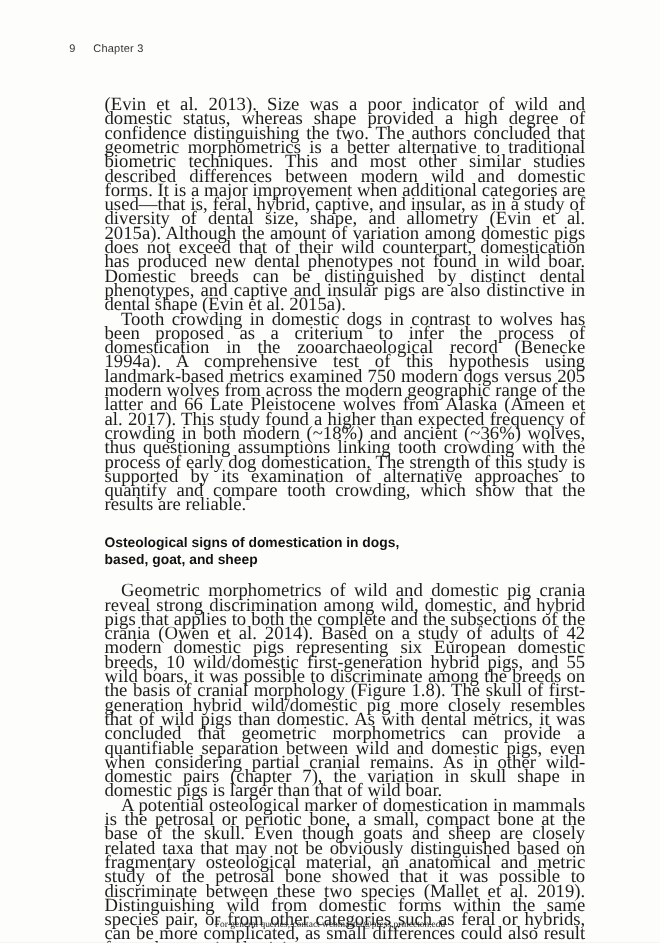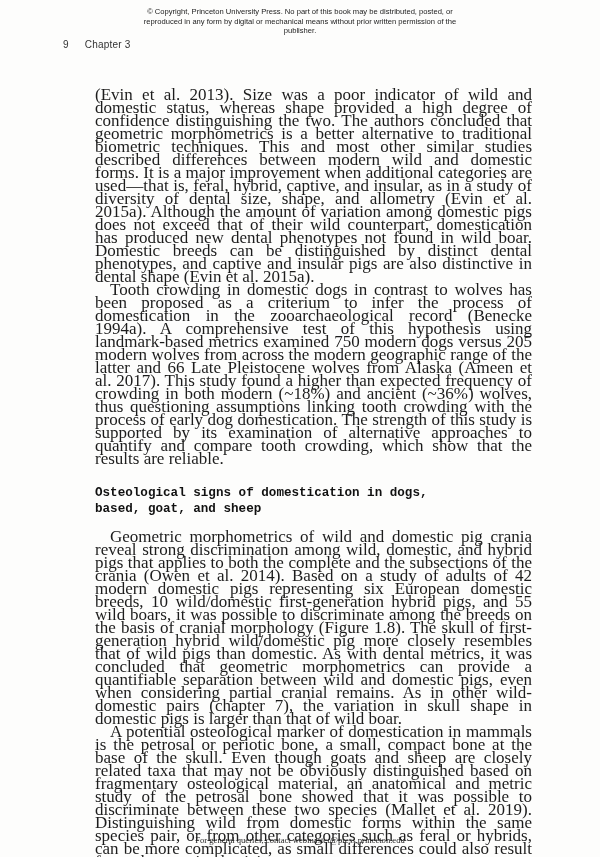--- a/index.html
+++ b/index.html
@@ -56,38 +56,37 @@
   .para.indent { text-indent: 15px; }
   .section-heading {
     margin: 21px 0 13px 0;
     font-family: "Liberation Sans", sans-serif;
     font-weight: bold;
     font-size: 12.6px;
     line-height: 15.5px;
     color: #111;
     text-align: left;
   }
-  .section-heading span { display: block; font-family: Liberation Mono, monospace; }
+  .section-heading span { display: block; }
   .footer {
     position: absolute;
     bottom: 12px;
     left: 0;
     width: 100%;
     text-align: center;
     font-family: Liberation Serif, serif;
     font-size: 8.6px;
     color: #222;
   }
 </style>
 </head>
 <body>
 
 <div class="page">
 
-  <div class="copyright">© Copyright, Princeton University Press. No part of this book may be distributed, posted, or reproduced in any form by digital or mechanical means without prior written permission of the publisher.</div>
 
   <div class="pagehead">
     <span class="pgnum">9</span><span>Chapter 3</span>
   </div>
 
   <div class="textblock">
 
     <p class="para">(Evin et al. 2013). Size was a poor indicator of wild and domestic status, whereas shape provided a high degree of confidence distinguishing the two. The authors concluded that geometric morphometrics is a better alternative to traditional biometric techniques. This and most other similar studies described differences between modern wild and domestic forms. It is a major improvement when additional categories are used—that is, feral, hybrid, captive, and insular, as in a study of diversity of dental size, shape, and allometry (Evin et al. 2015a). Although the amount of variation among domestic pigs does not exceed that of their wild counterpart, domestication has produced new dental phenotypes not found in wild boar. Domestic breeds can be distinguished by distinct dental phenotypes, and captive and insular pigs are also distinctive in dental shape (Evin et al. 2015a).</p>
 
     <p class="para indent">Tooth crowding in domestic dogs in contrast to wolves has been proposed as a criterium to infer the process of domestication in the zooarchaeological record (Benecke 1994a). A comprehensive test of this hypothesis using landmark-based metrics examined 750 modern dogs versus 205 modern wolves from across the modern geographic range of the latter and 66 Late Pleistocene wolves from Alaska (Ameen et al. 2017). This study found a higher than expected frequency of crowding in both modern (~18%) and ancient (~36%) wolves, thus questioning assumptions linking tooth crowding with the process of early dog domestication. The strength of this study is supported by its examination of alternative approaches to quantify and compare tooth crowding, which show that the results are reliable.</p>

